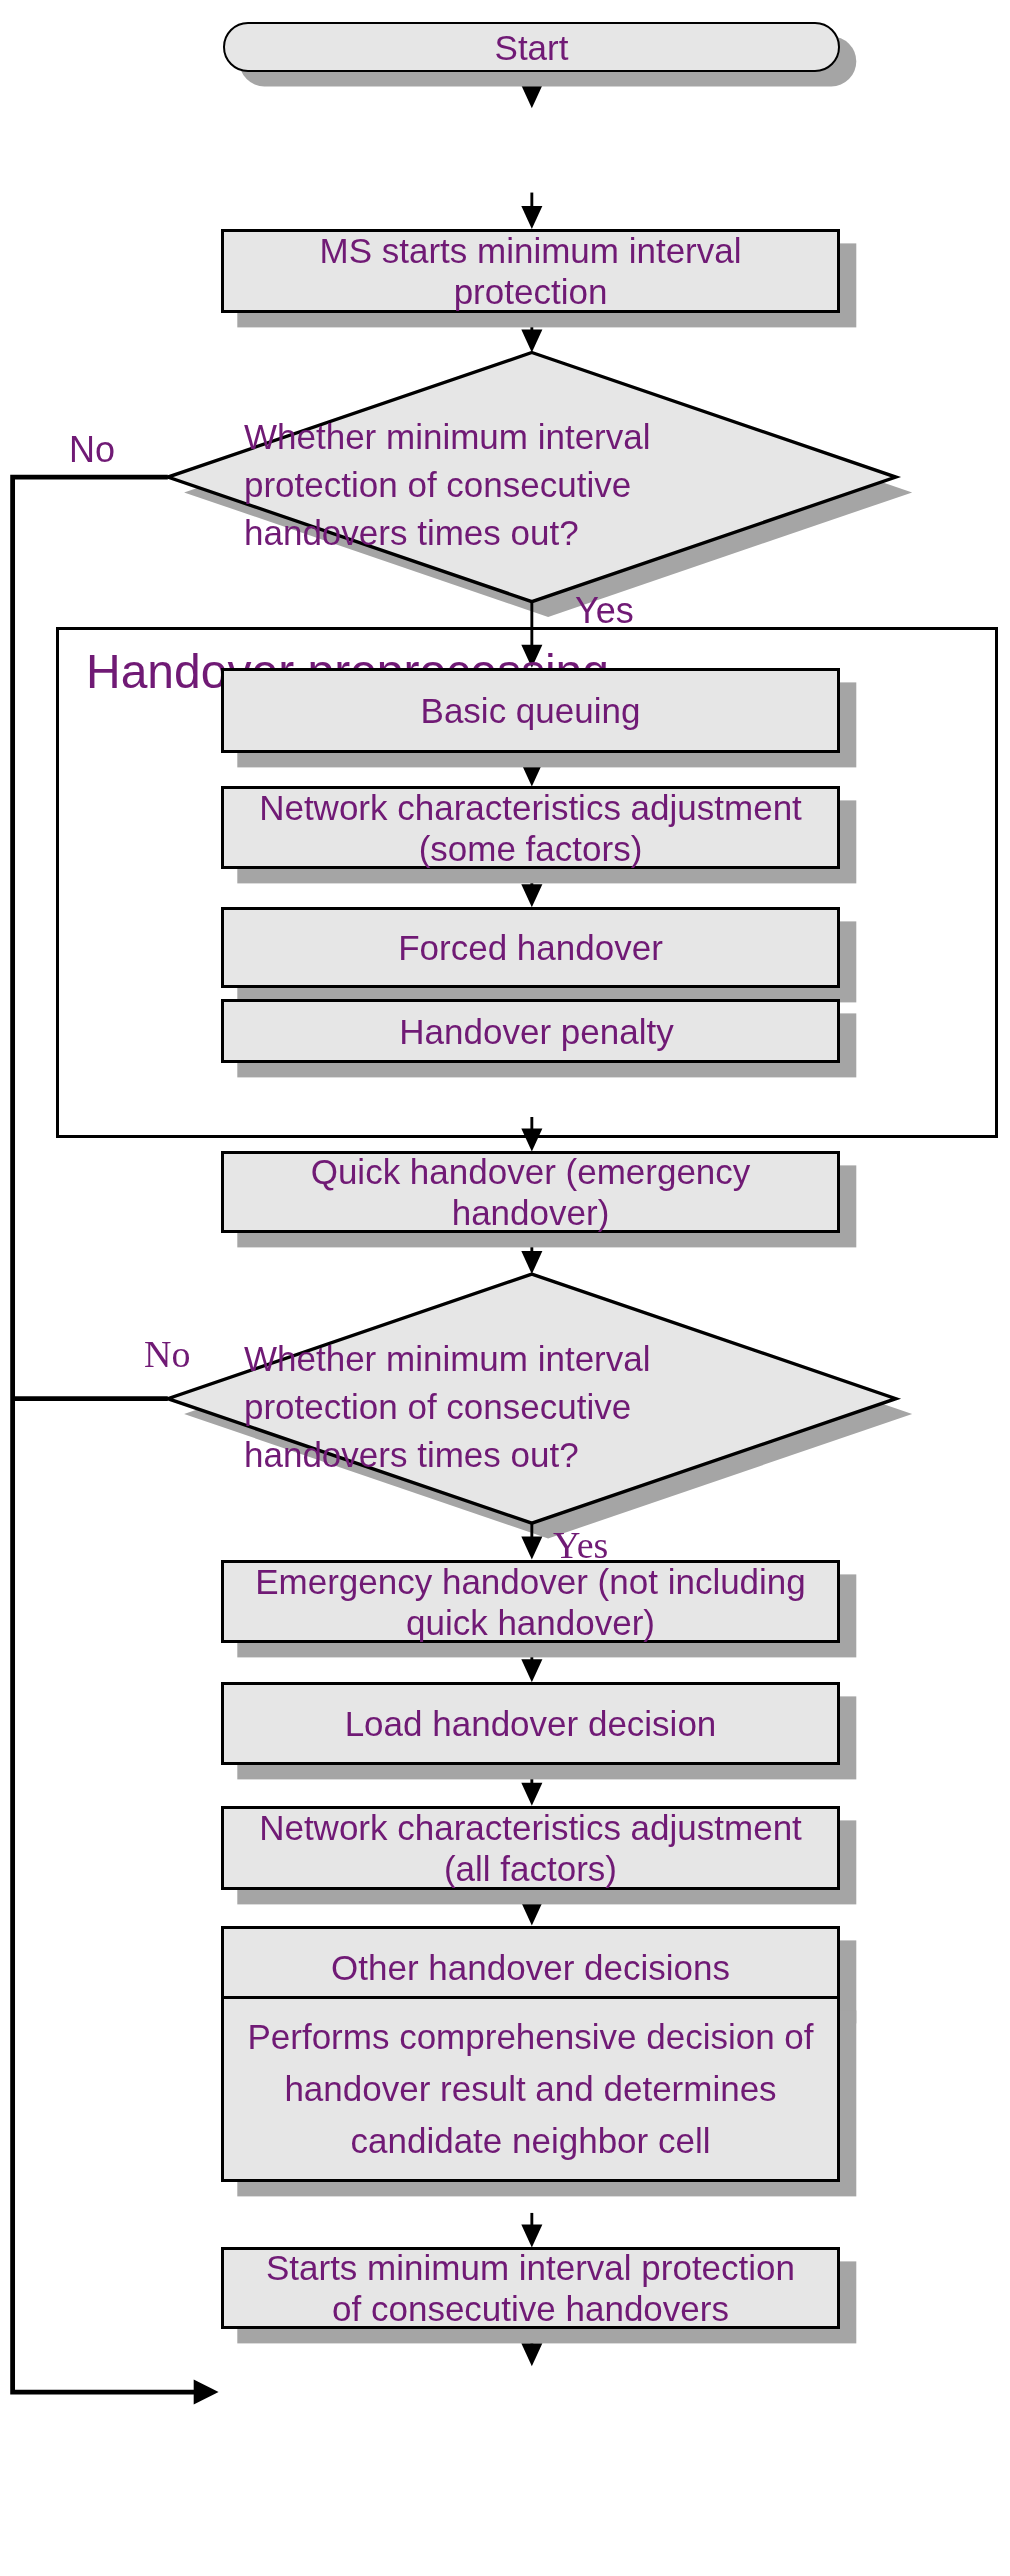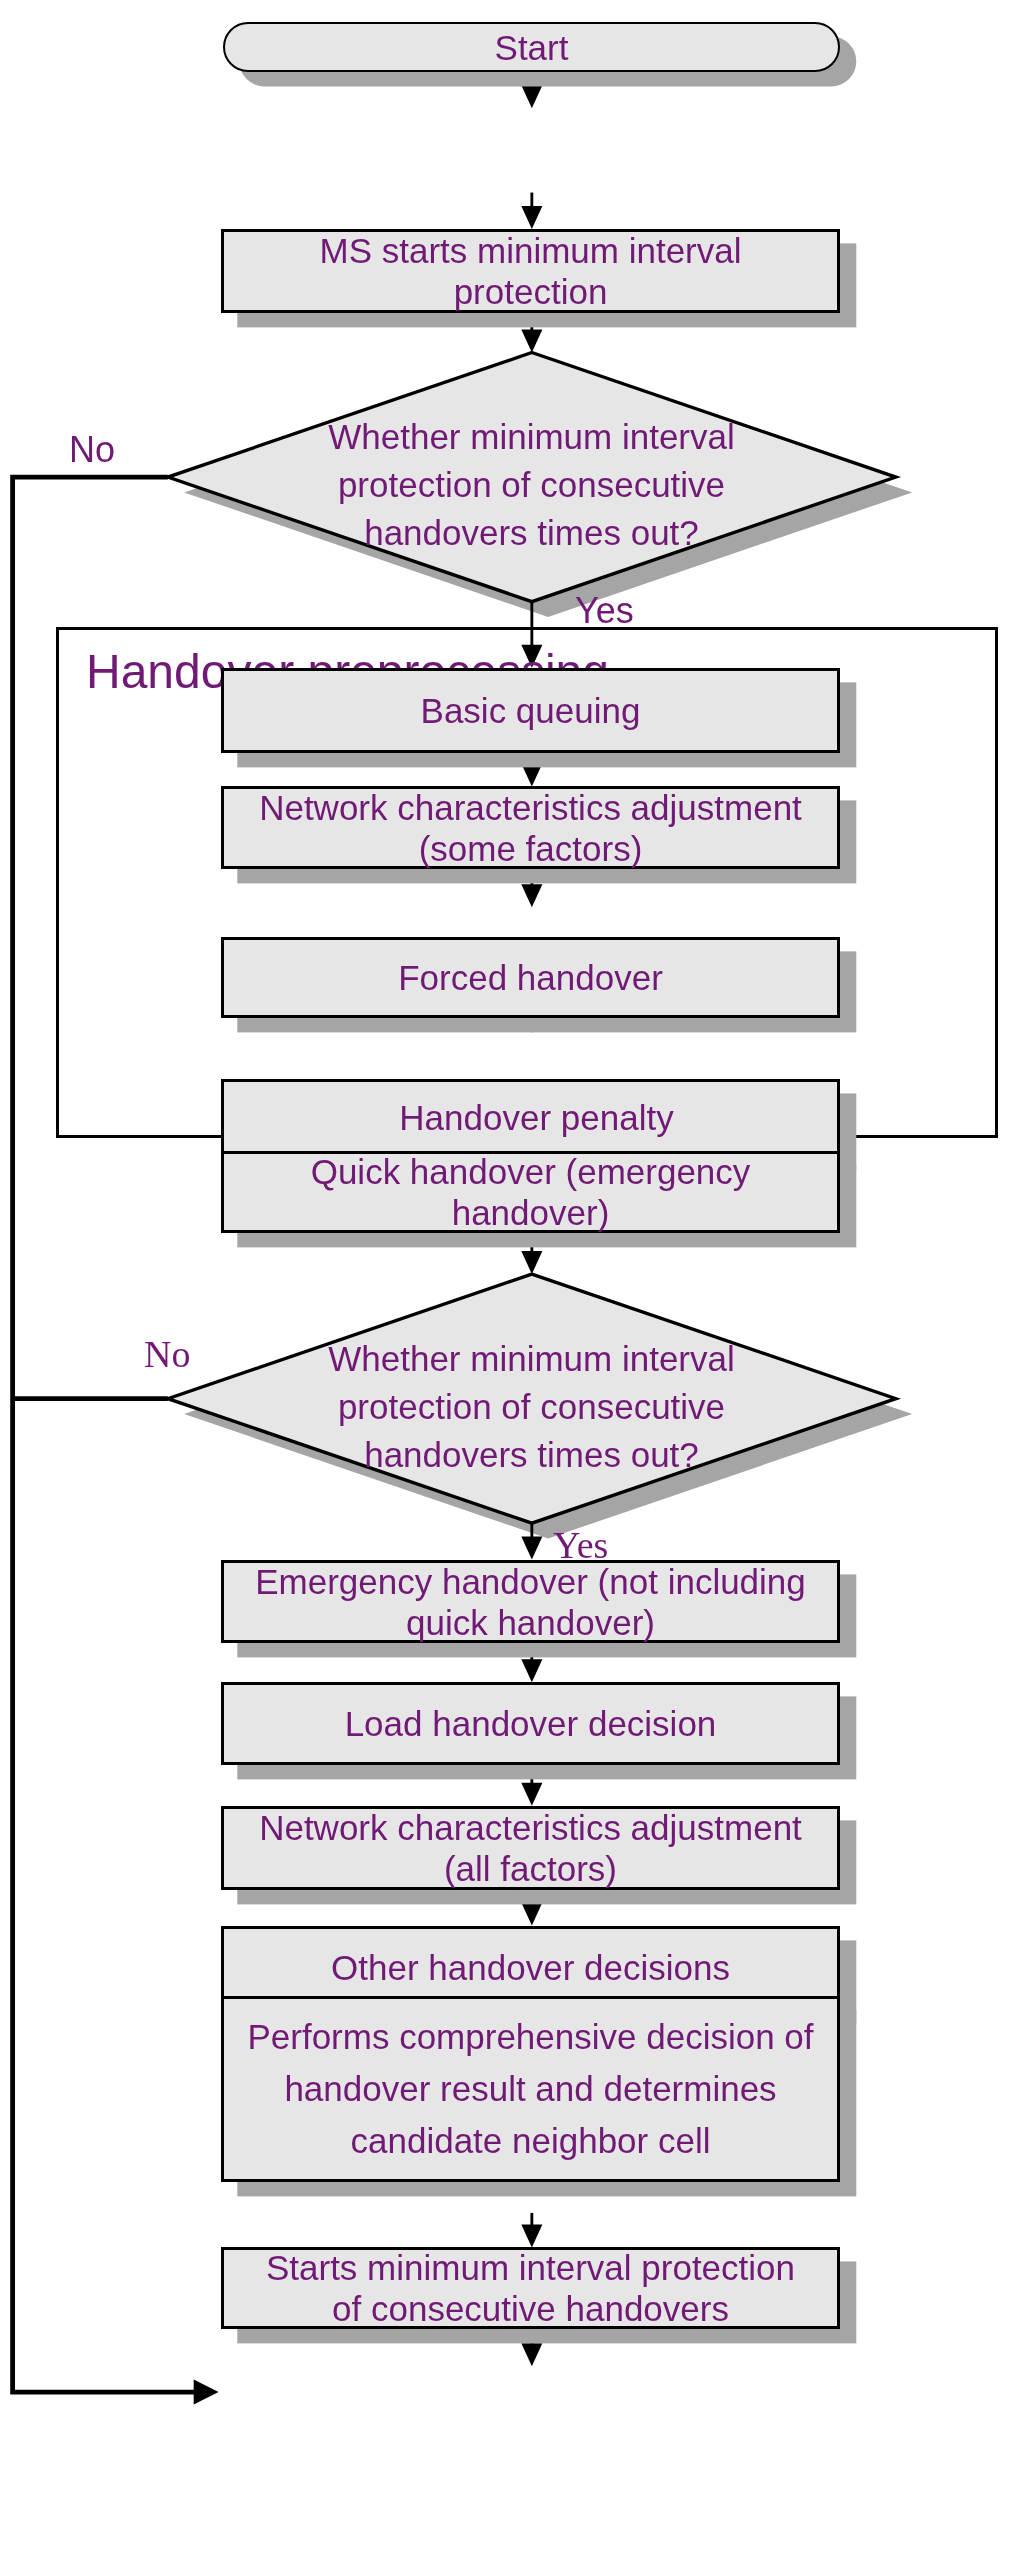--- a/index.html
+++ b/index.html
@@ -16,21 +16,21 @@
     text-align:center;font-size:35px;line-height:41px;white-space:pre-line;
     z-index:3;
   }
   .pill{left:223px;width:617px;border-width:2.9px;border-radius:29px;}
   .lh54{line-height:52px;}
   .container-box{
     position:absolute;left:56px;top:627px;width:942px;height:511px;
     border:3.8px solid #000;box-sizing:border-box;background:transparent;z-index:2;
   }
   .diamond-text{
-    position:absolute;left:244px;width:575px;text-align:center;
+    position:absolute;left:244px;width:575px;text-align:left;
     font-size:35px;line-height:48px;white-space:pre-line;z-index:3;
   }
   .edge-label{position:absolute;z-index:3;}
   .sans-label{font-size:36px;font-family:"Liberation Sans",sans-serif;}
   .serif-label{font-size:38px;font-family:"Liberation Serif",serif;}
   .group-label{
     position:absolute;left:86px;top:644px;font-size:48px;z-index:3;
   }
   svg{display:block;}
 </style>
@@ -104,23 +104,23 @@
   <div class="edge-label sans-label" style="left:575px;top:590px;">Yes</div>
 
   <div class="container-box"></div>
   <div class="group-label">Handover preprocessing</div>
 
   <div class="node" style="top:668px;height:85px;">Basic queuing</div>
 
   <div class="node" style="top:786px;height:83px;">Network characteristics adjustment
 (some factors)</div>
 
-  <div class="node" style="top:937px;height:81px;text-align:right;">Forced handover</div>
+  <div class="node" style="top:907px;height:81px;text-align:right;">Forced handover</div>
 
-  <div class="node" style="top:1079px;height:76px;padding-left:12px;">Handover penalty</div>
+  <div class="node" style="top:999px;height:64px;padding-left:12px;">Handover penalty</div>
 
   <div class="node" style="top:1151px;height:82px;">Quick handover (emergency
 handover)</div>
 
   <div class="diamond-text" style="top:1335px;">Whether minimum interval
 protection of consecutive
 handovers times out?</div>
   <div class="edge-label serif-label" style="left:144px;top:1332px;">No</div>
   <div class="edge-label serif-label" style="left:553px;top:1523px;">Yes</div>
 

